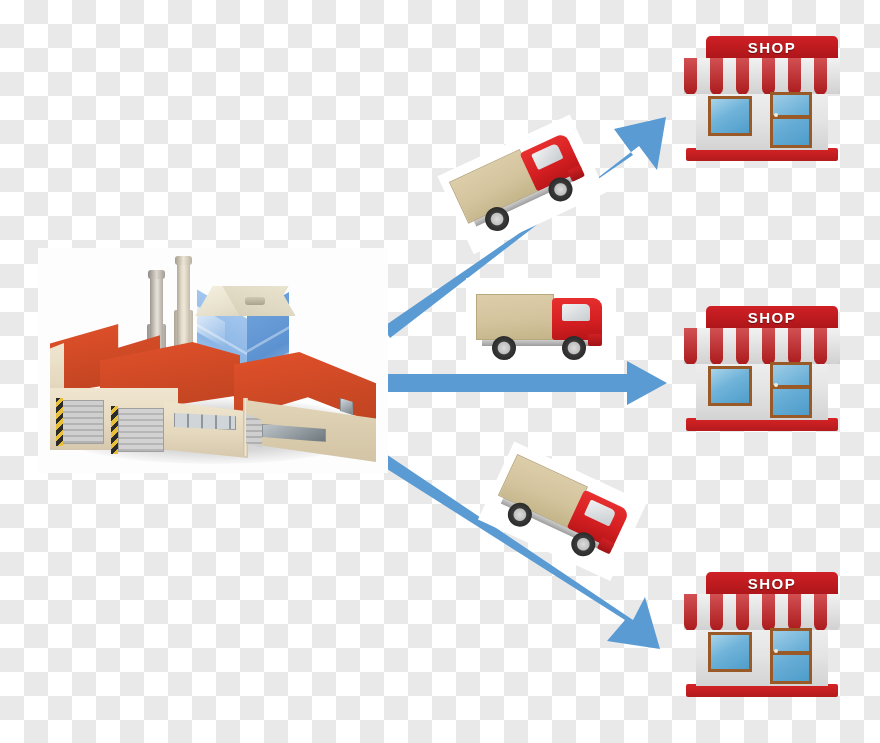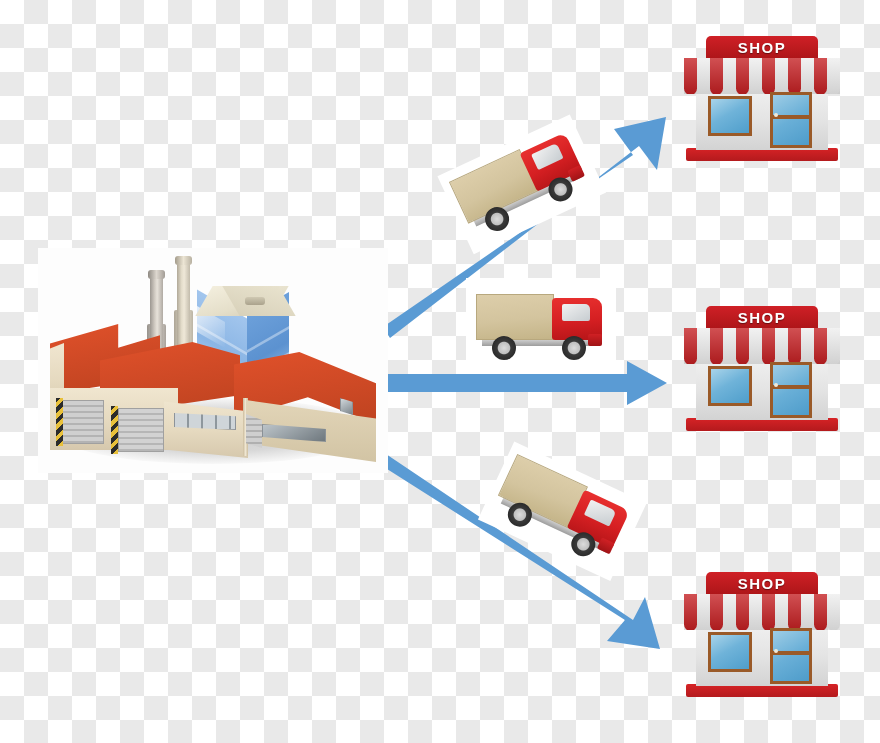--- a/index.html
+++ b/index.html
@@ -81,21 +81,21 @@
     background:linear-gradient(180deg,#f2f2f2 0%,#e4e4e4 55%,#d3d3d3 100%);}
   .shop-window{position:absolute;left:26px;top:66px;width:44px;height:40px;
     border:3px solid #9a5a28;box-sizing:border-box;
     background:linear-gradient(150deg,#a9d4ea 0%,#6fb3d9 45%,#4f9ecb 100%);}
   .shop-door{position:absolute;left:88px;top:62px;width:42px;height:56px;
     border:3px solid #9a5a28;box-sizing:border-box;
     background:linear-gradient(150deg,#9ecde6 0%,#69afd7 50%,#4e9cca 100%);}
   .shop-door-bar{position:absolute;left:88px;top:85px;width:42px;height:4px;background:#9a5a28;}
   .shop-knob{position:absolute;left:92px;top:83px;width:4px;height:4px;border-radius:50%;
     background:#f0ead9;}
-  .shop-sign{position:absolute;left:24px;top:6px;width:112px;height:24px;
+  .shop-sign{position:absolute;left:24px;top:6px;width:132px;height:24px;
     background:linear-gradient(180deg,#cf2026 0%,#ab1518 100%);
     border-radius:5px 5px 0 0;
     color:#fff;font-size:15px;font-weight:bold;letter-spacing:1.5px;
     text-align:center;line-height:24px;
     text-shadow:0 1px 1px rgba(0,0,0,.45);}
   .awn{position:absolute;left:2px;top:28px;width:156px;height:36px;overflow:hidden;}
   .awn-stripes{position:absolute;left:0;top:0;width:156px;height:30px;
     background:repeating-linear-gradient(90deg,
       #c41f22 0px,#c41f22 13px,#eeeeee 13px,#eeeeee 26px);}
   .awn-scallop{position:absolute;left:0;top:24px;width:156px;height:13px;}

